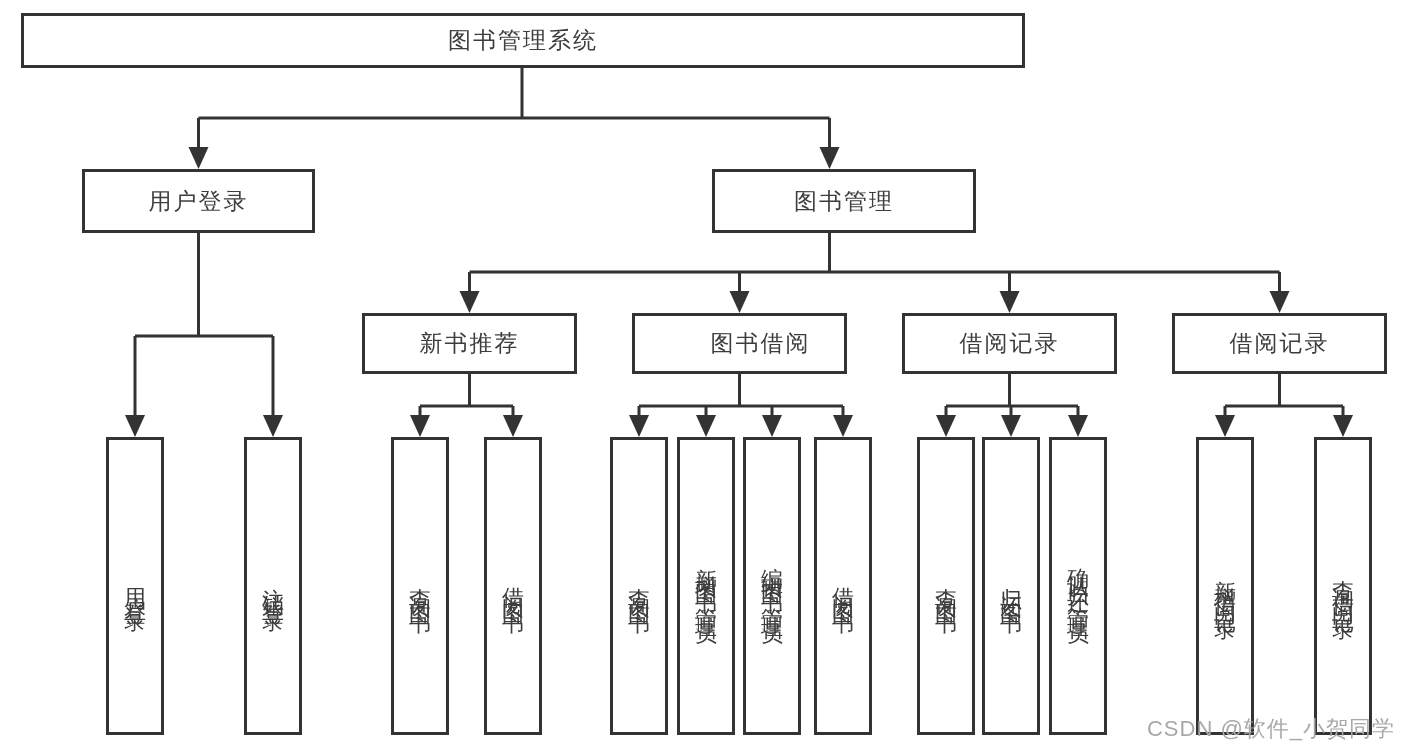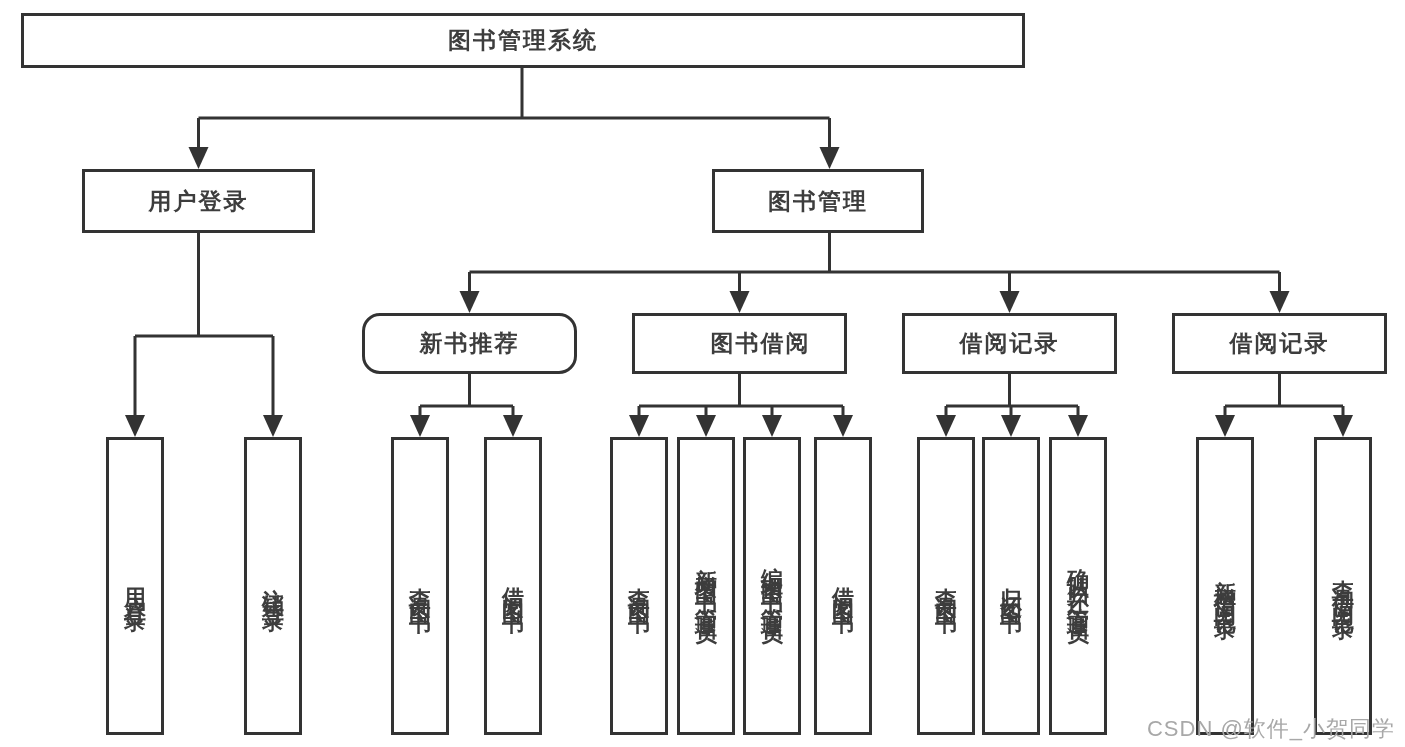--- a/index.html
+++ b/index.html
@@ -32,21 +32,20 @@
   .connectors polygon { fill: var(--line); }
   .box {
     position: absolute;
     border: 3px solid var(--line);
     background: var(--background);
     color: var(--text);
     display: flex;
     align-items: center;
     justify-content: center;
     text-align: left;
-    font-weight: bold;
   }
   .h-box {
     font-size: 23px;
     letter-spacing: 2px;
   }
   .root-box { left: 21px; top: 13px; width: 1004px; height: 55px; }
   .l2-box   { top: 169px; height: 64px; }
   .cat-box  { top: 313px; width: 215px; height: 61px; }
   .v-box {
     top: 437px;
@@ -125,23 +124,23 @@
     <polygon points="936,415 956,415 946,437"></polygon>
     <polygon points="1001,415 1021,415 1011,437"></polygon>
     <polygon points="1068,415 1088,415 1078,437"></polygon>
     <polygon points="1215,415 1235,415 1225,437"></polygon>
     <polygon points="1333,415 1353,415 1343,437"></polygon>
   </svg>
 
   <div class="box h-box root-box">图书管理系统</div>
 
   <div class="box h-box l2-box" style="left:82px; width:233px;">用户登录</div>
-  <div class="box h-box l2-box" style="left:712px; width:212px;">图书管理</div>
+  <div class="box h-box l2-box" style="left:712px; width:264px;">图书管理</div>
 
-  <div class="box h-box cat-box" style="left:362px;border-radius:18px;">新书推荐</div>
+  <div class="box h-box cat-box" style="left:362px;">新书推荐</div>
   <div class="box h-box cat-box" style="left:632px;padding-left:42px;">图书借阅</div>
   <div class="box h-box cat-box" style="left:902px;">借阅记录</div>
   <div class="box h-box cat-box" style="left:1172px;">借阅记录</div>
 
   <div class="box v-box" style="left:106px;">用户登录</div>
   <div class="box v-box" style="left:244px;">注销登录</div>
 
   <div class="box v-box" style="left:391px;">查询图书</div>
   <div class="box v-box" style="left:484px;">借阅图书</div>
 

